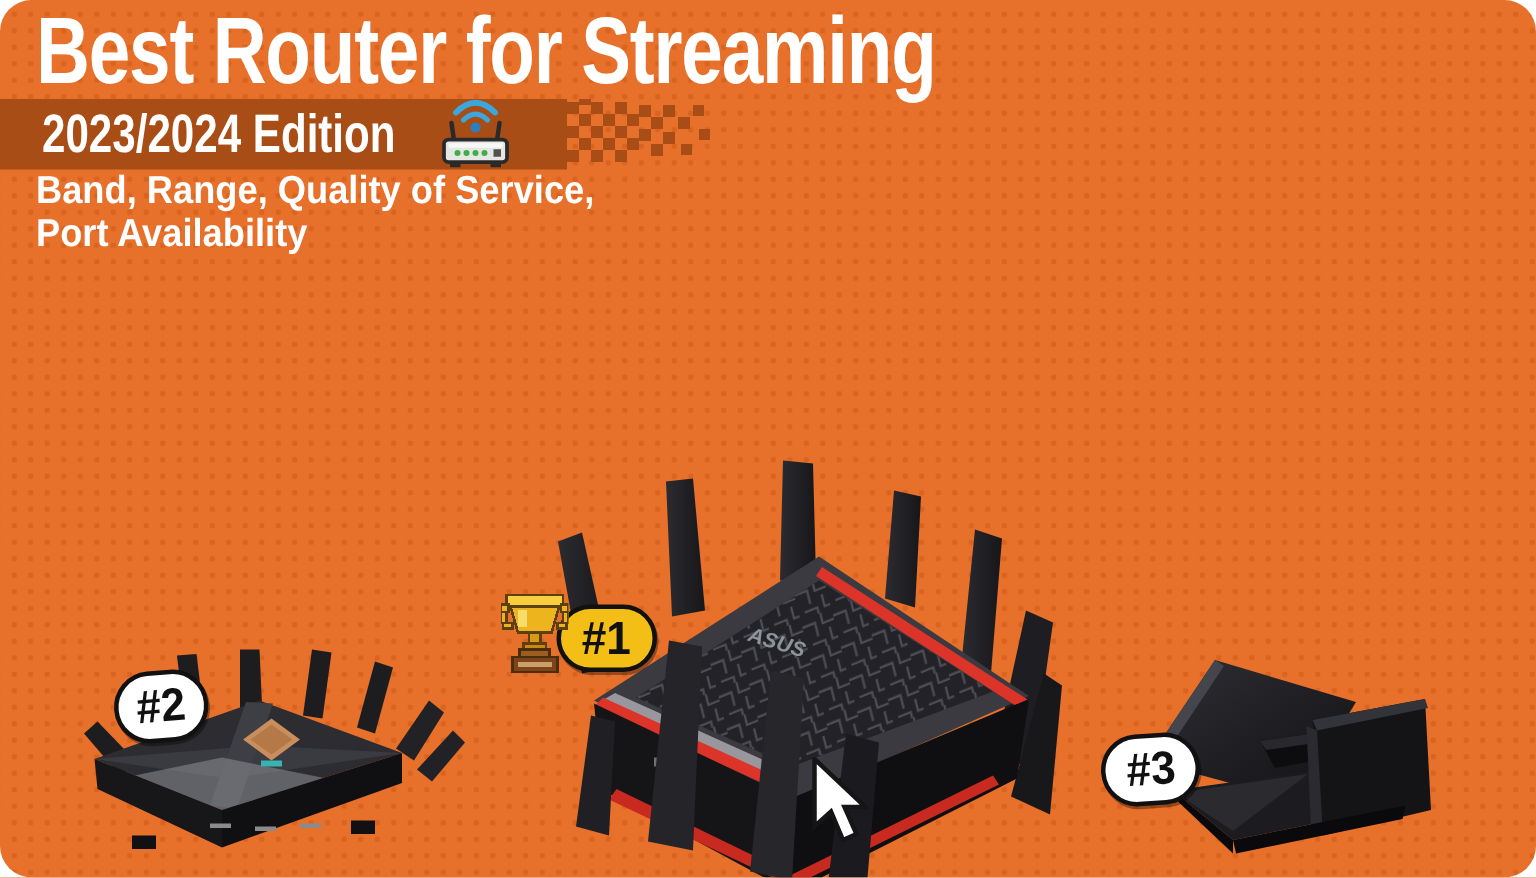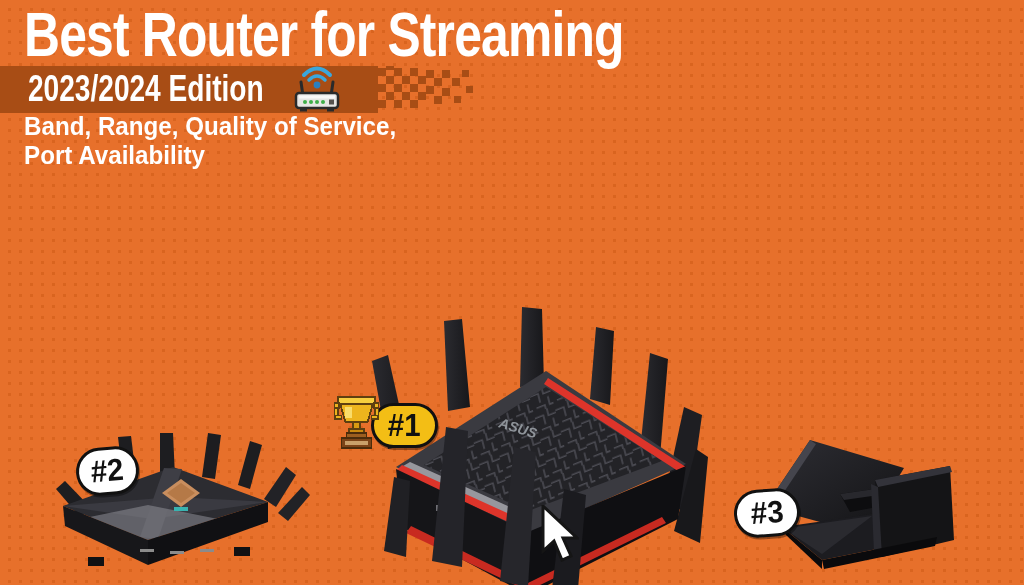--- a/index.html
+++ b/index.html
@@ -5,20 +5,21 @@
   * { margin:0; padding:0; box-sizing:border-box; }
   html,body { width:1024px; height:585px; }
   body { font-family:"Liberation Sans", sans-serif; }
 
   .stage{
     position:relative; width:1024px; height:585px; overflow:hidden;
     background-color:var(--bg,#E7702B);
     background-image:radial-gradient(var(--dot,#D9641F) 1.8px, transparent 2px);
     background-size:11px 11px;
     background-position:4px 4px;
+    border-radius:21px;
   }
 
   
   .title{
     position:absolute; left:24px; top:0;
     color:#fff; font-weight:bold; font-size:63px; line-height:68px;
     letter-spacing:-1px; white-space:nowrap;
     transform:scaleX(.79); transform-origin:left top;
   }
   .band{

